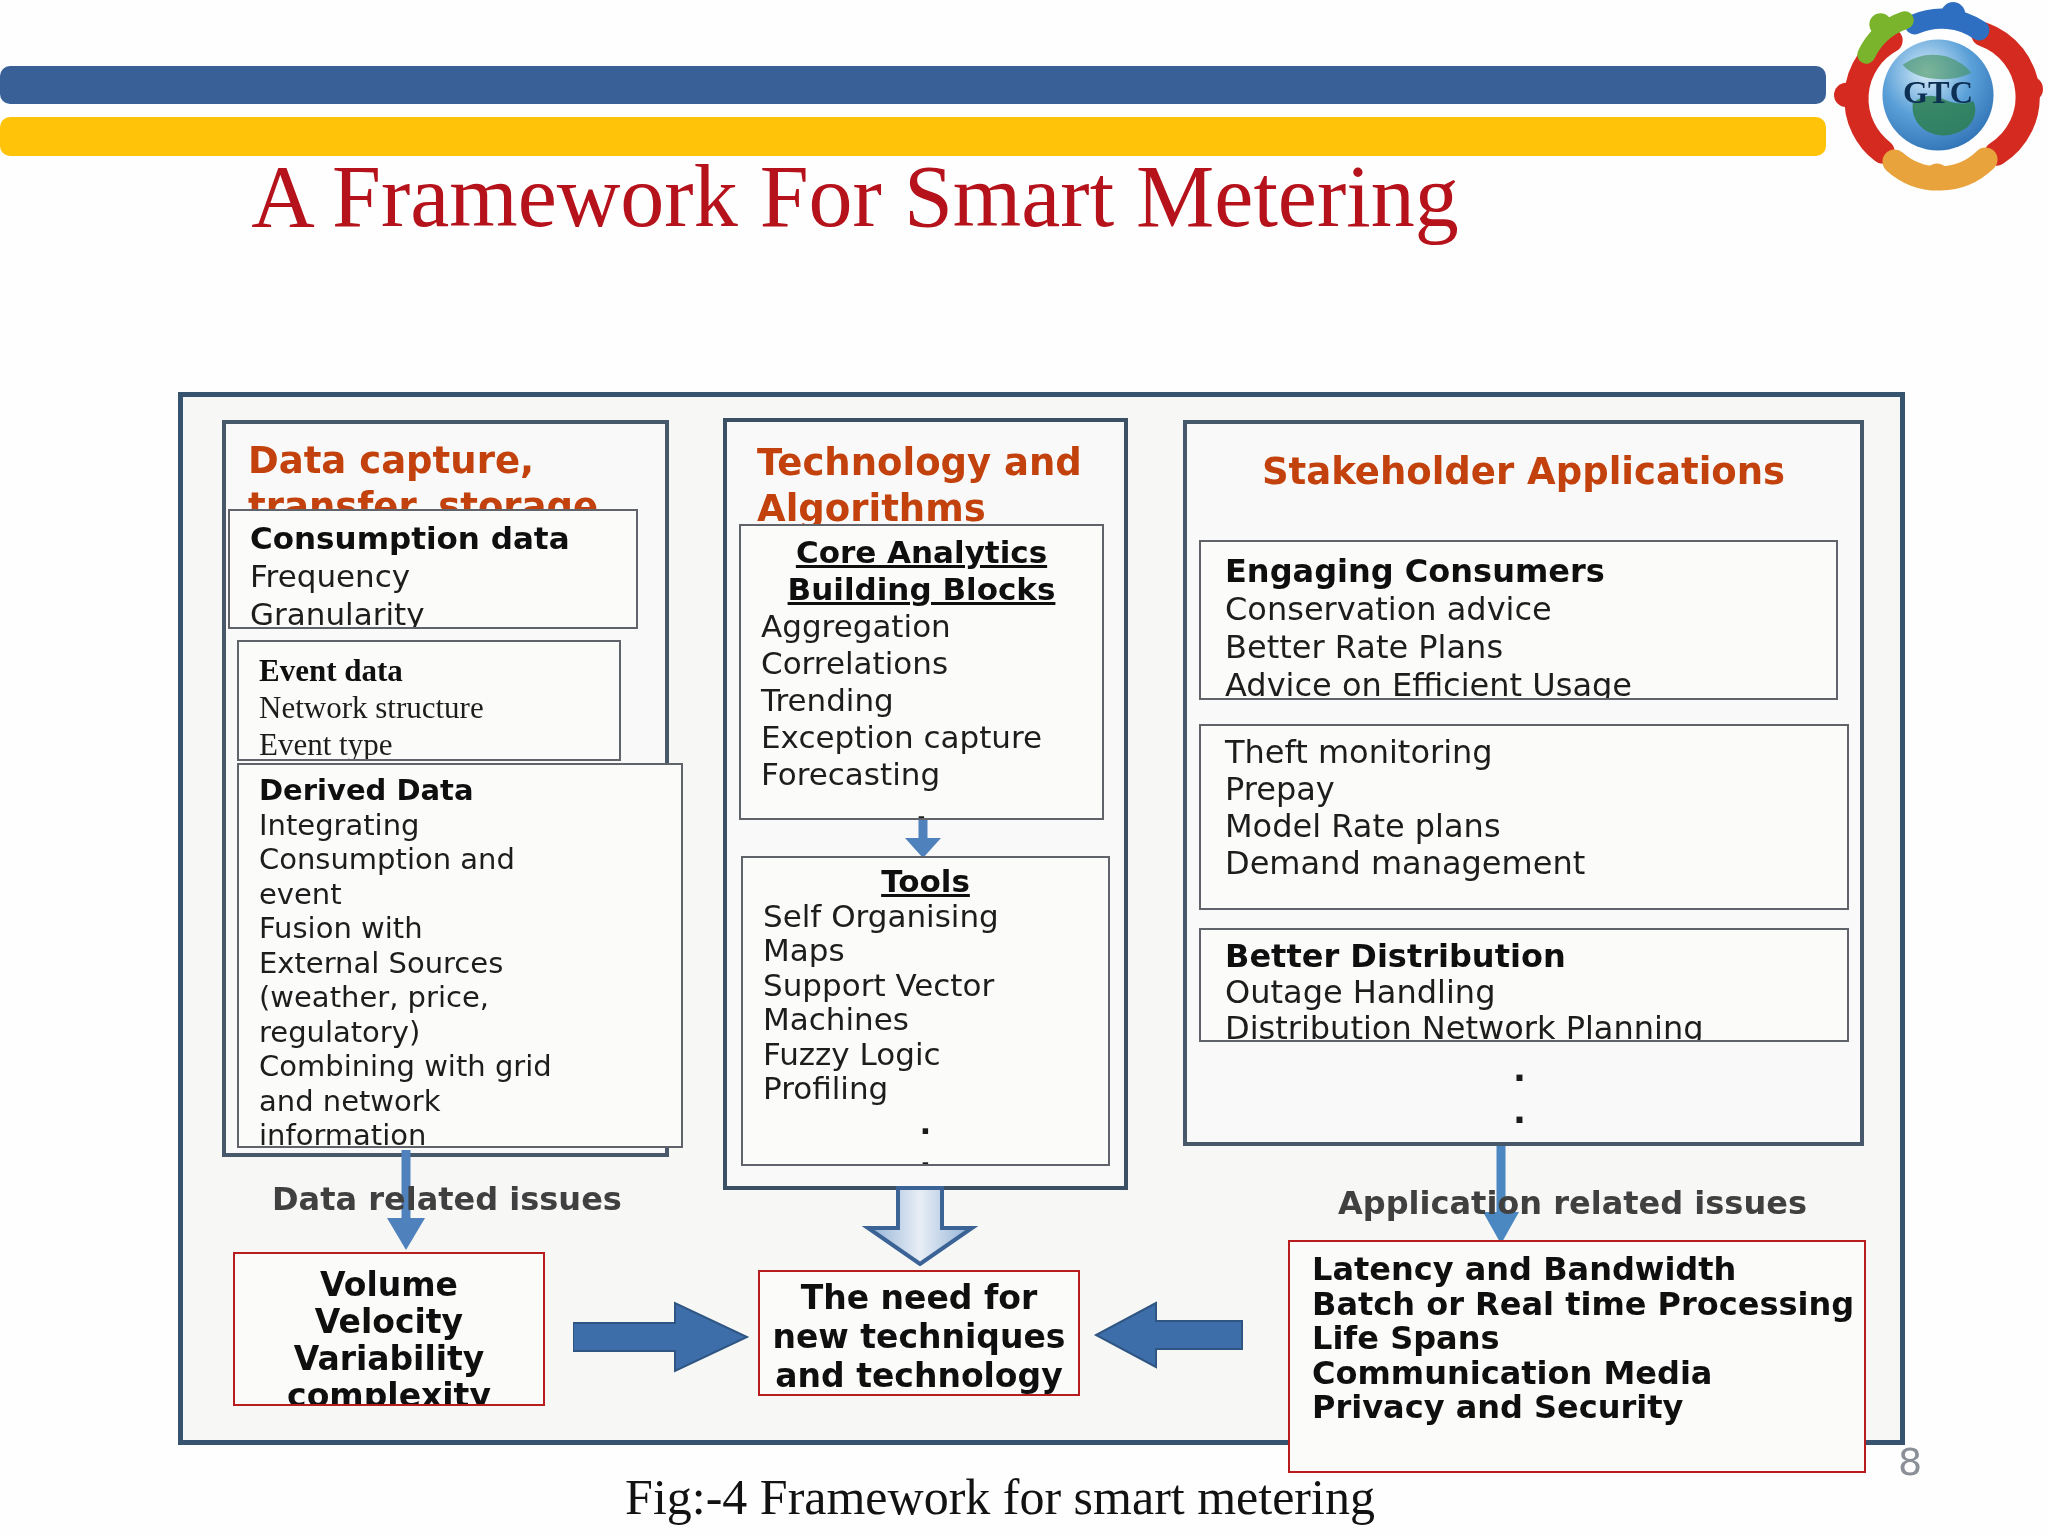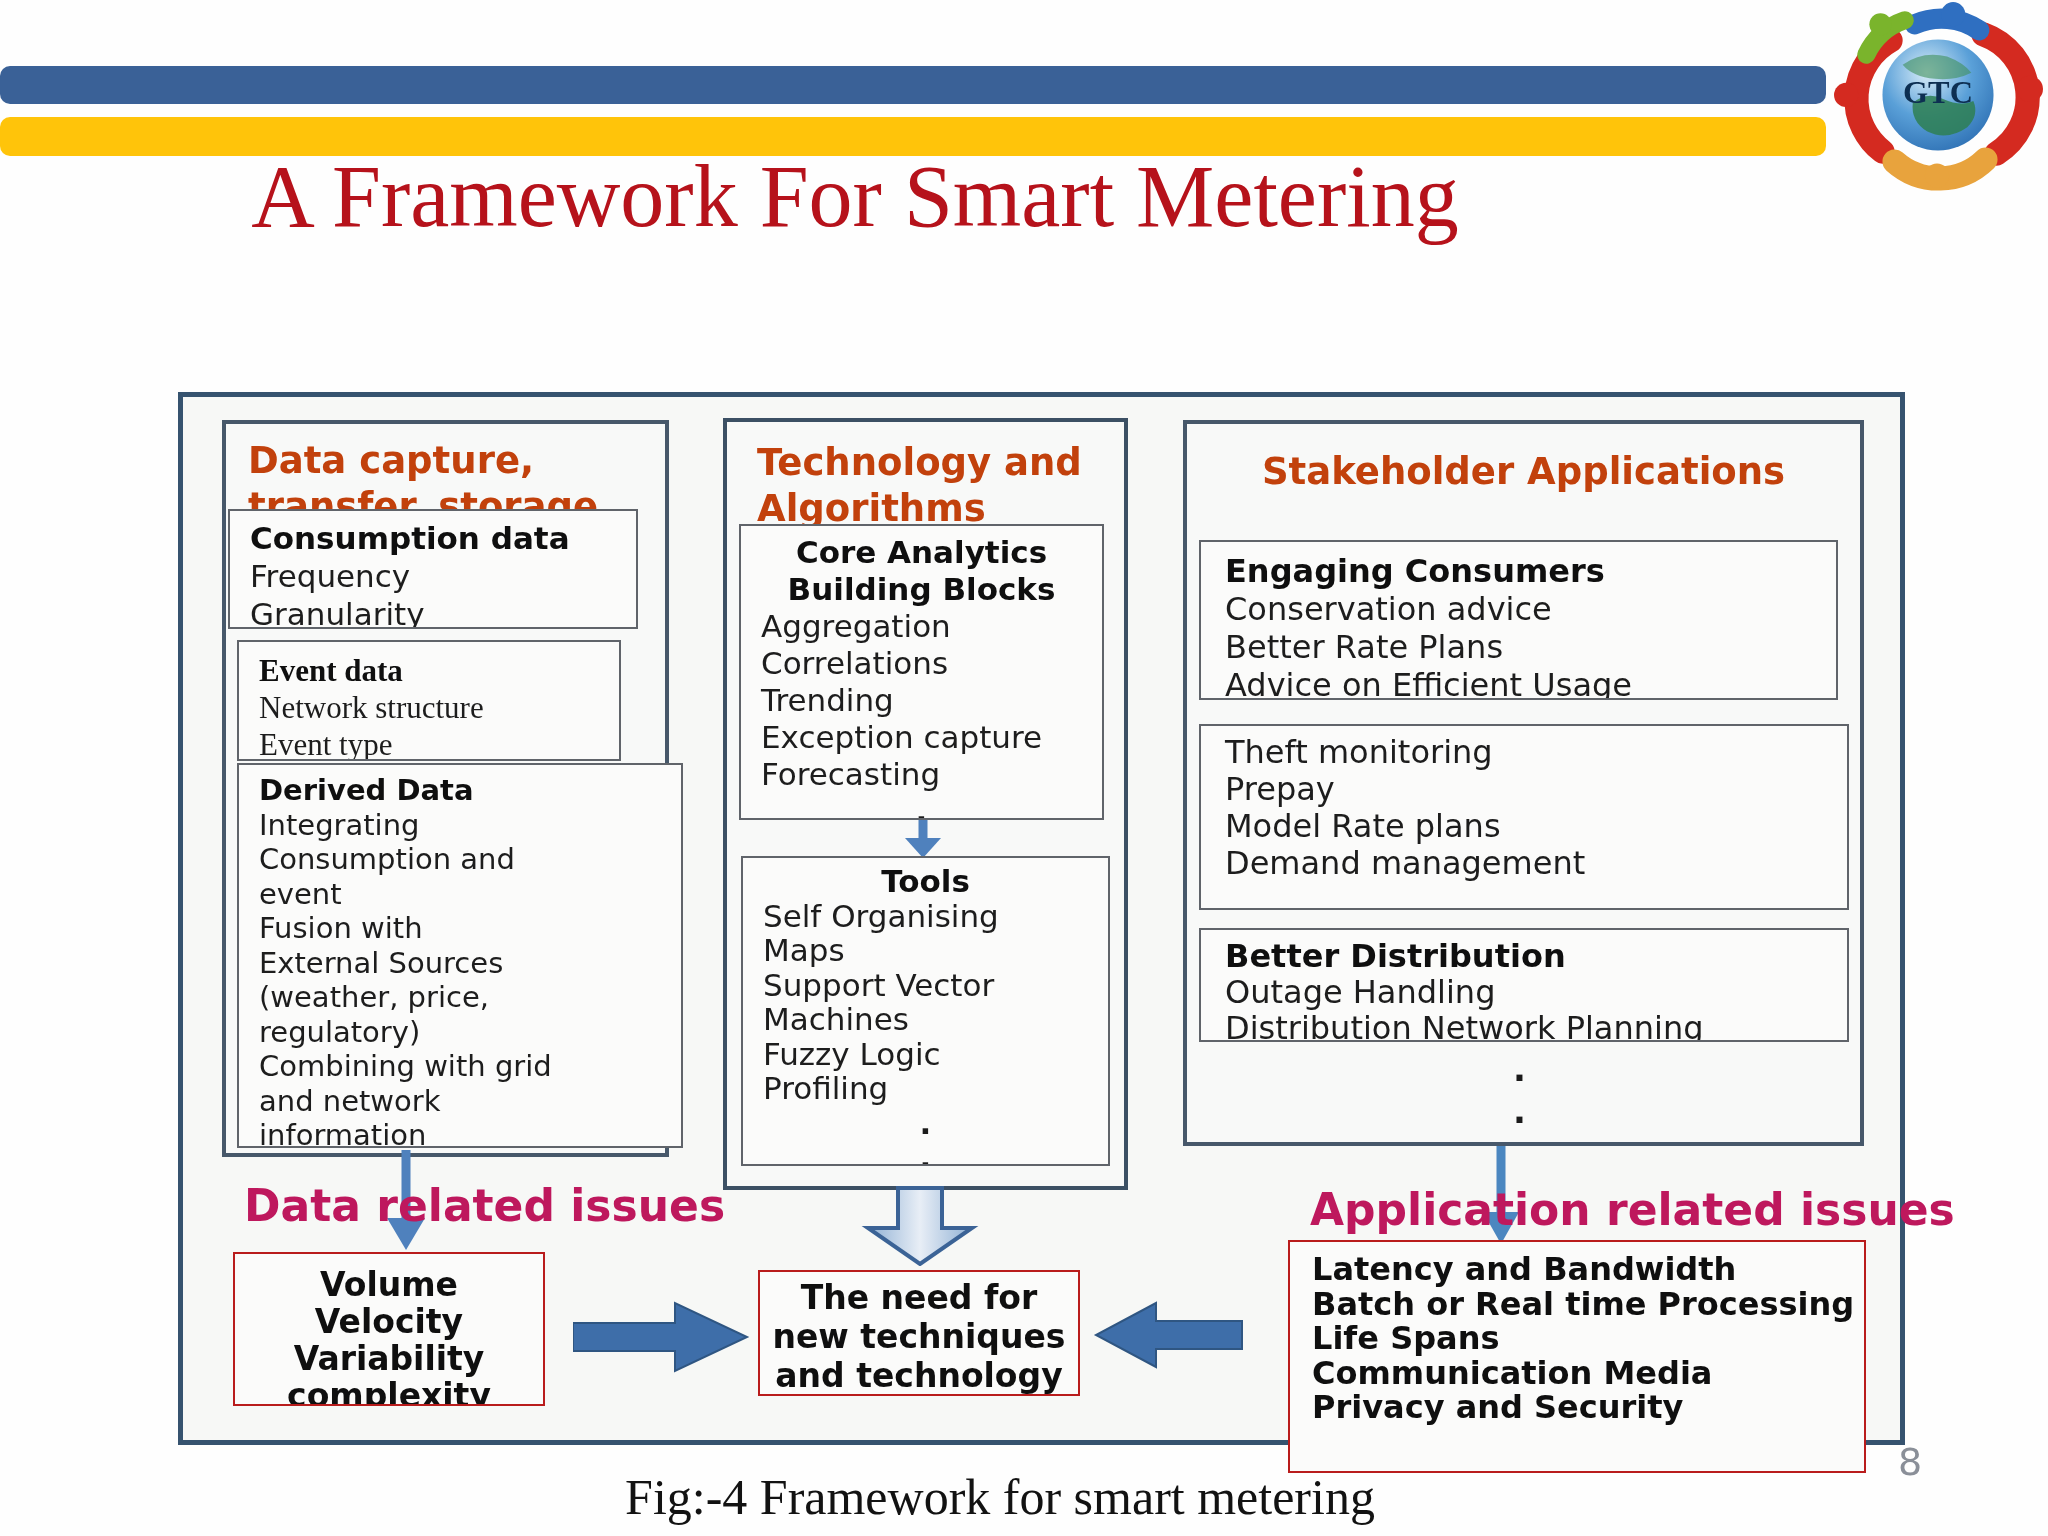--- a/index.html
+++ b/index.html
@@ -22,28 +22,28 @@
   #col-mid .col-heading{padding:18px 0 0 30px;font-size:37px;line-height:1.25;}
   #col-right .col-heading{padding:26px 0 0 0;font-size:37px;text-align:center;}
   .ibox{position:absolute;border:2px solid #60646a;background:#fbfbfa;box-sizing:border-box;overflow:hidden;}
   .ibox .t{font-weight:bold;color:#0f0f0f;white-space:pre-line;}
   .ibox .b{white-space:pre-line;color:#1d1d1d;}
   #box-consumption{left:228px;top:509px;width:410px;height:120px;padding:8px 0 0 20px;font-size:31px;line-height:38px;}
   #box-event{left:237px;top:640px;width:384px;height:121px;padding:10px 0 0 20px;font-size:31px;line-height:37px;font-family:Liberation Serif, serif;}
   #box-derived{left:237px;top:763px;width:446px;height:385px;padding:8px 0 0 20px;font-size:29px;line-height:34.5px;}
   #box-core{left:739px;top:524px;width:365px;height:296px;padding:8px 0 0 0;font-size:31px;line-height:37px;}
   #box-tools{left:741px;top:856px;width:369px;height:310px;padding:6px 0 0 0;font-size:31px;line-height:34.5px;}
-  #box-core .t,#box-tools .t{text-align:center;}
+  #box-core .t,#box-tools .t{text-align:center;text-decoration:underline;}
   #box-core .b,#box-tools .b{padding-left:20px;}
   .dots{text-align:center;font-weight:bold;white-space:pre-line;}
   #box-engaging{left:1199px;top:540px;width:639px;height:160px;padding:10px 0 0 24px;font-size:32px;line-height:38px;}
   #box-revenue{left:1199px;top:724px;width:650px;height:186px;padding:8px 0 0 24px;font-size:32px;line-height:37px;}
   #box-distribution{left:1199px;top:928px;width:650px;height:114px;padding:8px 0 0 24px;font-size:32px;line-height:36px;}
   #right-dots{position:absolute;left:1183px;top:1048px;width:673px;font-size:34px;line-height:42px;}
-  .issue-label{position:absolute;font-weight:bold;font-size:44px;color:#be185d;white-space:nowrap;}
+  .issue-label{position:absolute;font-weight:bold;font-size:32px;color:#404040;white-space:nowrap;margin-left:28px;}
   #label-data-issues{left:244px;top:1180px;}
   #label-app-issues{left:1310px;top:1184px;width:430px;text-align:center;}
   .bbox{position:absolute;border:2px solid #b91c1c;background:#fbfbfa;box-sizing:border-box;
         font-weight:bold;color:#0f0f0f;white-space:pre-line;overflow:hidden;}
   #box-volume{left:233px;top:1252px;width:312px;height:154px;text-align:center;font-size:33px;line-height:37px;padding-top:12px;}
   #box-need{left:758px;top:1270px;width:322px;height:126px;border-width:2px;text-align:center;font-size:33px;line-height:39px;padding-top:6px;}
   #box-latency{left:1288px;top:1240px;width:578px;height:233px;font-size:32px;line-height:34.5px;padding:10px 0 0 22px;}
   .arr{position:absolute;}
   #caption{position:absolute;left:590px;top:1468px;width:820px;text-align:center;
     font-family:"Liberation Serif",serif;font-size:50px;color:#121212;white-space:nowrap;}

